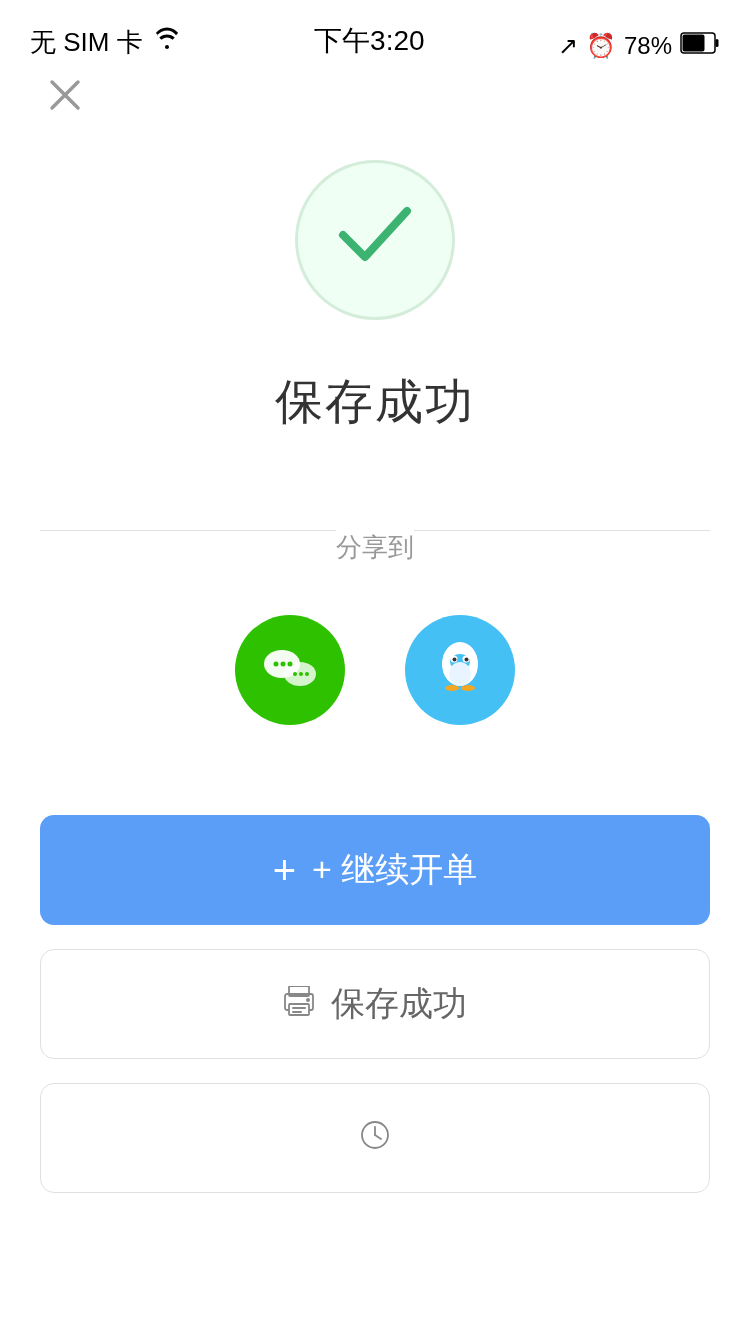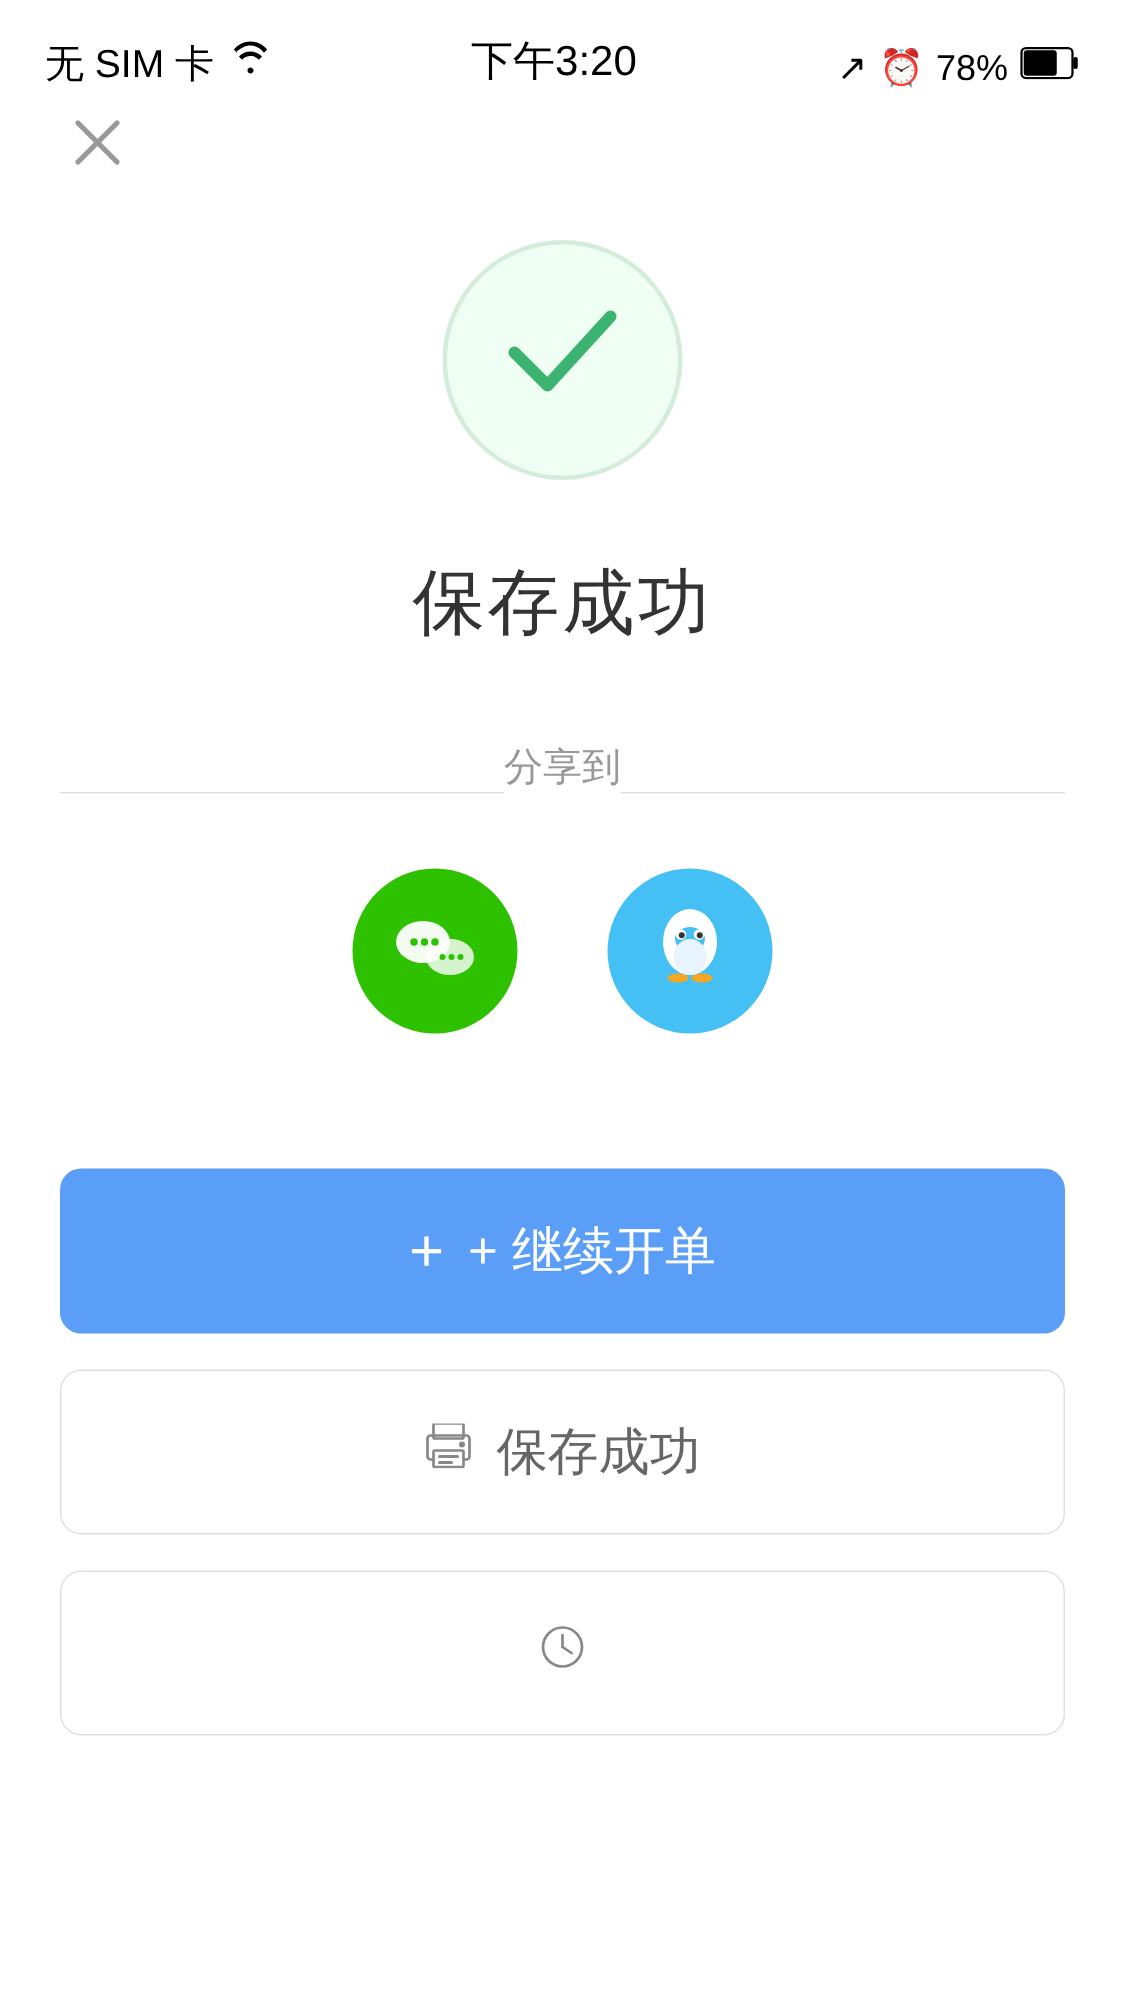--- a/index.html
+++ b/index.html
@@ -97,22 +97,23 @@
     }
 
     
     .share-section {
       width: 100%;
       padding: 0 40px;
       margin-bottom: 40px;
     }
     .share-divider {
       display: flex;
-      align-items: flex-end;
+      align-items: flex-start;
       margin-bottom: 50px;
+      margin-top: 36px;
     }
     .divider-line {
       flex: 1;
       height: 1px;
       background: #e0e0e0;
     }
     .divider-text {
       font-size: 26px;
       color: #999;
       white-space: nowrap;

